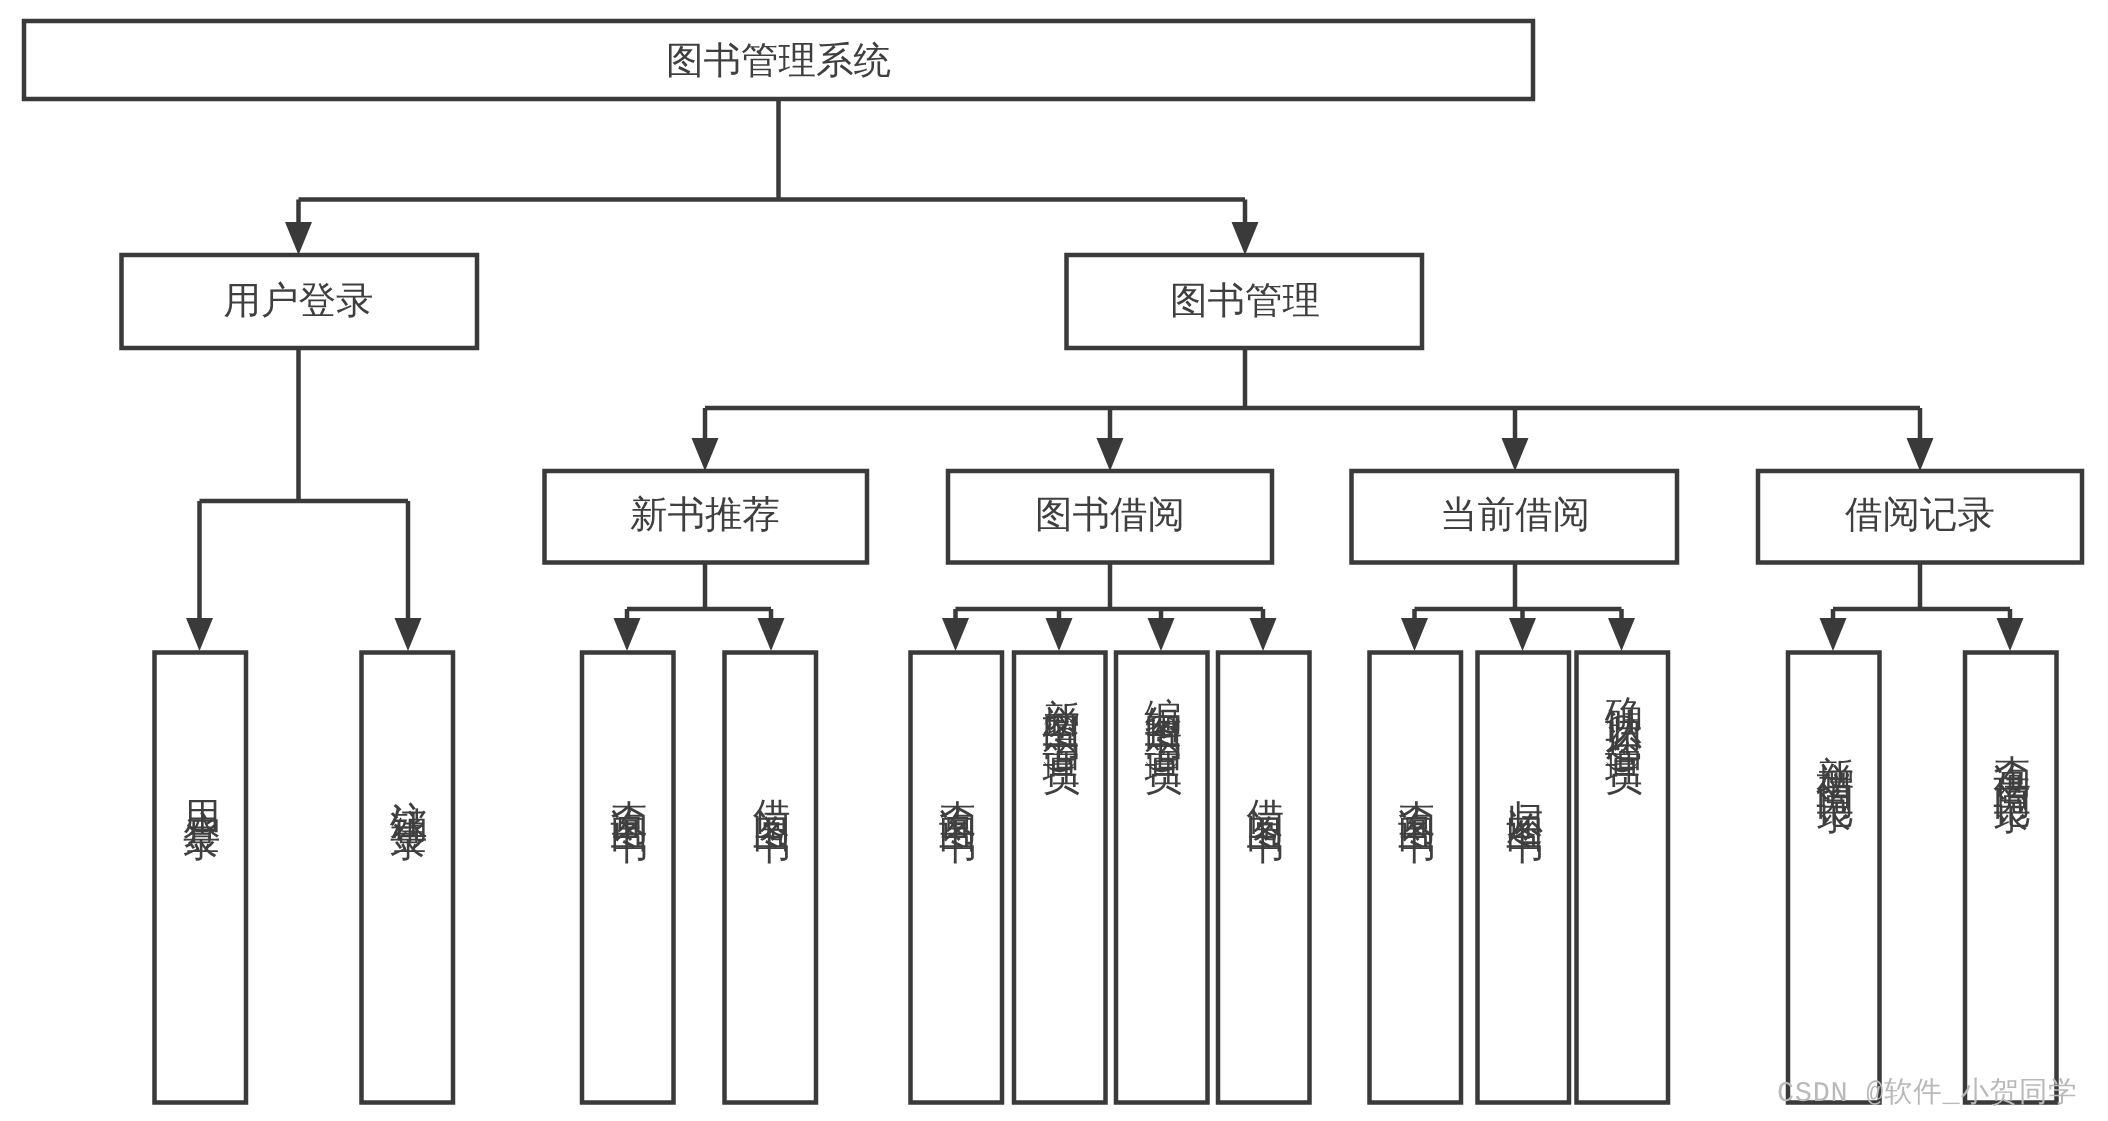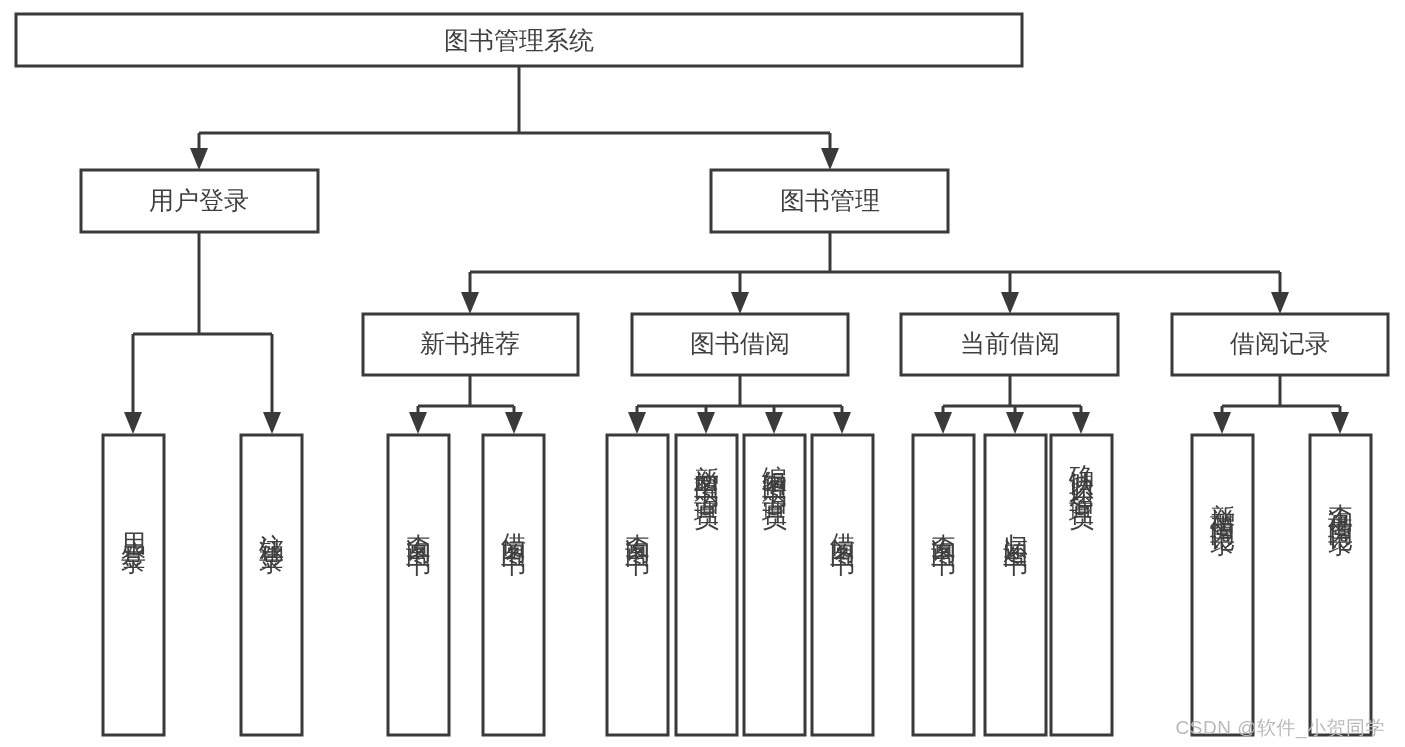--- a/index.html
+++ b/index.html
@@ -61,21 +61,21 @@
     white-space: nowrap;
     font-family: "Liberation Sans", "DejaVu Sans", sans-serif;
   }
   .watermark {
     position: absolute;
     right: 14px;
     bottom: 6px;
     font-size: 19px;
     color: #b9b9b9;
     letter-spacing: 0.5px;
-    font-family: Liberation Sans, sans-serif;
+    font-family: Liberation Mono, monospace;
     white-space: nowrap;
   }
 </style>
 </head>
 <body>
 
 <div id="page">
 
   <svg class="diagram" viewBox="0 0 1405 747" xmlns="http://www.w3.org/2000/svg">
 

